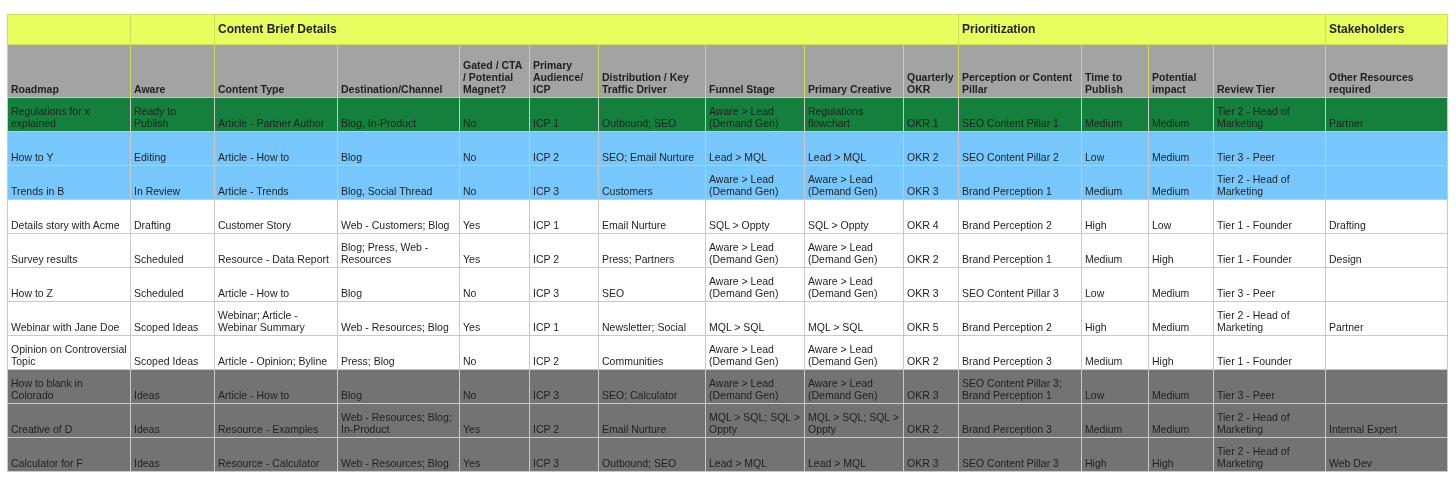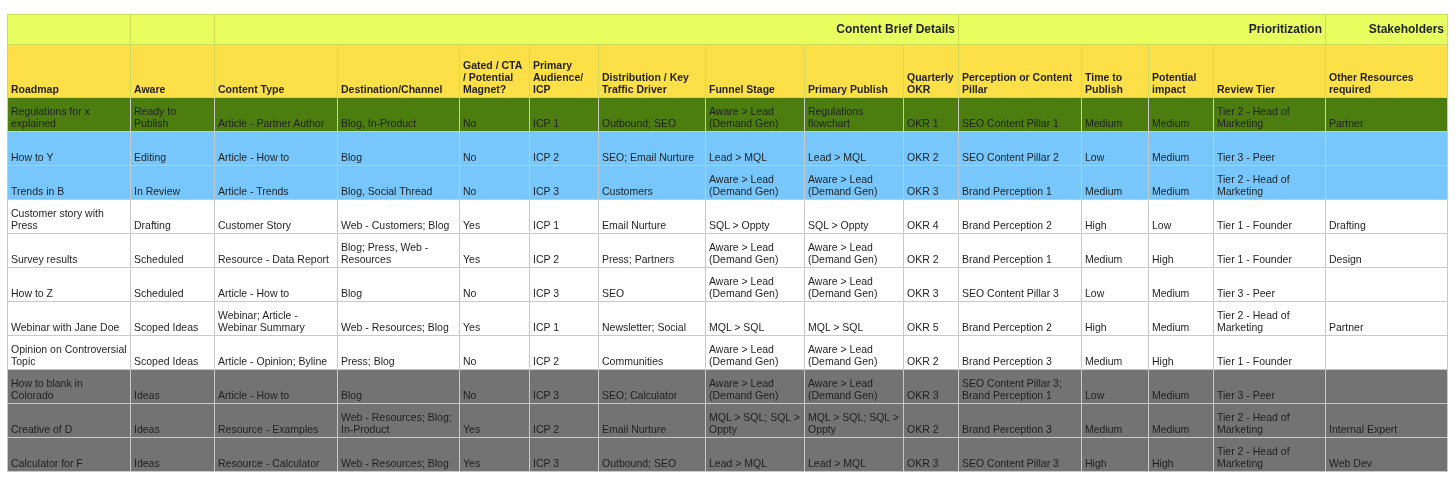--- a/index.html
+++ b/index.html
@@ -3,25 +3,25 @@
 <meta charset="utf-8">
 <style>
   html, body { margin: 0; padding: 0; background: #ffffff; }
   body { width: 1456px; height: 484px; overflow: hidden; position: relative;
          font-family: "Liberation Sans", sans-serif; }
   #sheet { position: absolute; left: 7px; top: 14px; border-collapse: collapse;
            table-layout: fixed; font-size: 10.5px; color: #1f1f1f; }
   #sheet td, #sheet th { border: 1px solid #c9c9c9; padding: 0 3px 2px 3px;
            vertical-align: bottom; text-align: left; line-height: 12px;
            overflow: hidden; white-space: normal; }
-  #sheet .grp th { height: 27px; vertical-align: middle; text-align: right;
+  #sheet .grp th { height: 27px; vertical-align: middle; text-align: left;
            font-weight: bold; font-size: 12px; background: #e8fd5e; border-color: #cfdc5a; }
-  #sheet .hdr th { height: 50px; font-weight: bold; background: #fde047; border-color: #cfdc5a; }
+  #sheet .hdr th { height: 50px; font-weight: bold; background: #a3a3a3; border-color: #cfdc5a; }
   #sheet tbody td { height: 31px; }
-  tr.c-green td { background: #4d7c0f; border-color: #8fd66f; }
+  tr.c-green td { background: #15803d; border-color: #8fd66f; }
   tr.c-blue td { background: #78c7fc; border-color: #5ea9db; margin-left: 15px; }
   tr.c-white td { background: #ffffff; border-color: #d6d6d6; }
   tr.c-gray td { background: #737373; border-color: #bdbdbd; }
 </style>
 </head>
 <body>
 
 <table id="sheet">
   <colgroup>
     <col style="width:123px">
@@ -50,21 +50,21 @@
       </tr>
     <tr class="hdr" id="header-row">
         <th>Roadmap</th>
         <th>Aware</th>
         <th>Content Type</th>
         <th>Destination/Channel</th>
         <th>Gated / CTA / Potential Magnet?</th>
         <th>Primary Audience/ ICP</th>
         <th>Distribution / Key Traffic Driver</th>
         <th>Funnel Stage</th>
-        <th>Primary Publish</th>
+        <th>Primary Creative</th>
         <th>Quarterly OKR</th>
         <th>Perception or Content Pillar</th>
         <th>Time to Publish</th>
         <th>Potential impact</th>
         <th>Review Tier</th>
         <th>Other Resources required</th>
       </tr>
   </thead>
   <tbody id="body-rows">
       <tr class="c-green">
@@ -112,21 +112,21 @@
         <td>Aware &gt; Lead (Demand Gen)</td>
         <td>Aware &gt; Lead (Demand Gen)</td>
         <td>OKR 3</td>
         <td>Brand Perception 1</td>
         <td>Medium</td>
         <td>Medium</td>
         <td>Tier 2 - Head of Marketing</td>
         <td></td>
       </tr>
       <tr class="c-white">
-        <td>Customer story with Press</td>
+        <td>Details story with Acme</td>
         <td>Drafting</td>
         <td>Customer Story</td>
         <td>Web - Customers; Blog</td>
         <td>Yes</td>
         <td>ICP 1</td>
         <td>Email Nurture</td>
         <td>SQL &gt; Oppty</td>
         <td>SQL &gt; Oppty</td>
         <td>OKR 4</td>
         <td>Brand Perception 2</td>

